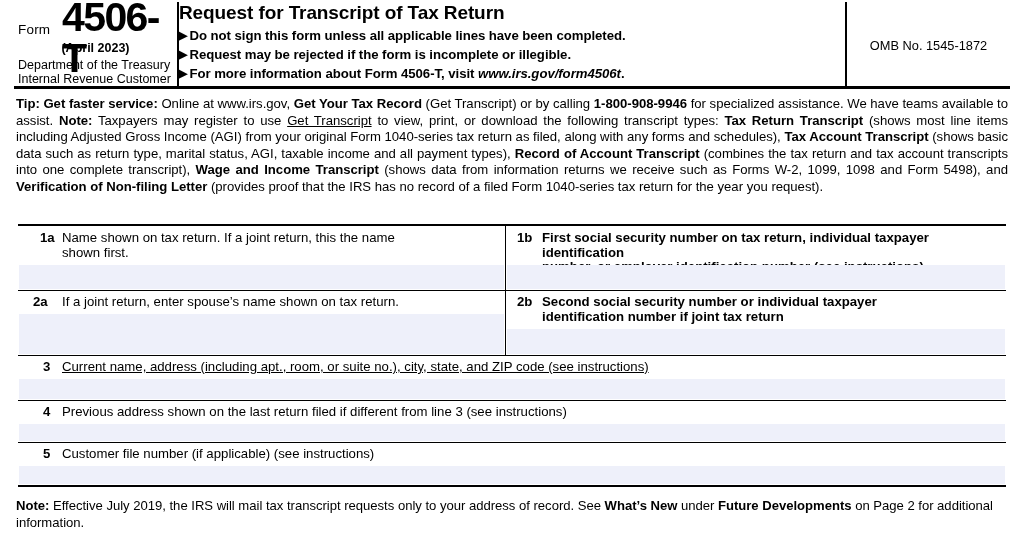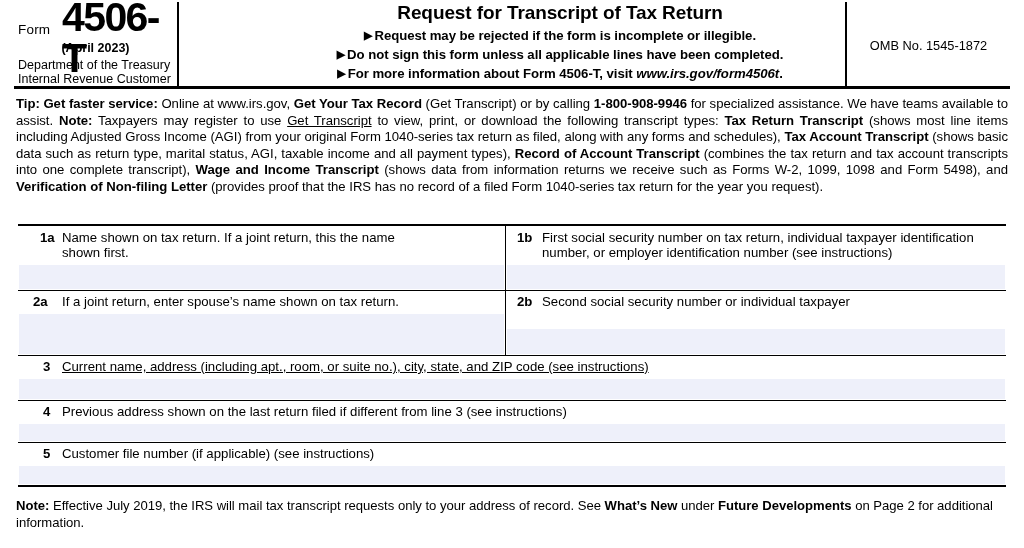--- a/index.html
+++ b/index.html
@@ -89,22 +89,20 @@
     line-height: 13.5px;
   }
 
   
   .hdr-center {
     position: absolute;
     left: 179px;
     top: 0;
     width: 666px;
     height: 86px;
-    text-align: center;
-    margin-left: 48px;
   }
   .hdr-title {
     margin-top: 2px;
     font-size: 19px;
     font-weight: bold;
     letter-spacing: -0.1px;
   }
   .hdr-bullet {
     font-size: 13.2px;
     font-weight: bold;
@@ -186,21 +184,21 @@
     line-height: 14.6px;
   }
   .lnum {
     position: absolute;
     font-weight: bold;
     font-size: 13.2px;
   }
   .ltext {
     display: block;
   }
-  .ltext.bold { font-weight: normal; }
+  .ltext.bold { font-weight: bold; }
   .fillbox {
     position: absolute;
     background: #eef0fa;
   }
 
   
   .note-block {
     position: absolute;
     left: 16px;
     top: 497px;
@@ -225,25 +223,25 @@
       <div class="form-dept">
         <span>Department of the Treasury</span><br>
         <span>Internal Revenue Customer</span>
       </div>
     </div>
 
     <div class="hdr-div hdr-div-1"></div>
 
     <div class="hdr-center">
       <div class="hdr-title">Request for Transcript of Tax Return</div>
+      <div class="hdr-bullet b1">
+        <span class="tri">▶</span><span>Do not sign this form unless all applicable lines have been completed.</span>
+      </div>
       <div class="hdr-bullet b2">
         <span class="tri">▶</span><span>Request may be rejected if the form is incomplete or illegible.</span>
-      </div>
-      <div class="hdr-bullet b1">
-        <span class="tri">▶</span><span>Do not sign this form unless all applicable lines have been completed.</span>
       </div>
       <div class="hdr-bullet b3">
         <span class="tri">▶</span><span>For more information about Form 4506-T, visit </span><span class="url-ital">www.irs.gov/form4506t</span><span>.</span>
       </div>
     </div>
 
     <div class="hdr-div hdr-div-2"></div>
 
     <div class="hdr-right">
       <div class="omb">OMB No. 1545-1872</div>
@@ -281,20 +279,21 @@
 
     <div class="cell cell-label" style="left:0px; top:71px; width:480px;">
       <span class="lnum" style="left:15px; top:0px;">2a</span>
       <span class="ltext" style="margin-left:44px;">If a joint return, enter spouse’s name shown on tax return.</span>
     </div>
     <div class="fillbox" style="left:1px; top:90px; width:485px; height:40px;"></div>
 
     <div class="cell cell-label" style="left:489px; top:71px; width:498px;">
       <span class="lnum" style="left:10px; top:0px;">2b</span>
       <span class="ltext bold" style="margin-left:35px;">Second social security number or individual taxpayer</span>
+      <span class="ltext bold" style="margin-left:35px;">identification number if joint tax return</span>
     </div>
     <div class="fillbox" style="left:489px; top:105px; width:498px; height:25px;"></div>
 
     <div class="cell cell-label" style="left:0px; top:136px; width:987px;">
       <span class="lnum" style="left:25px; top:0px;">3</span>
       <span class="ltext" style="margin-left:44px;text-decoration:underline;">Current name, address (including apt., room, or suite no.), city, state, and ZIP code (see instructions)</span>
     </div>
     <div class="fillbox" style="left:1px; top:155px; width:986px; height:20px;"></div>
 
     <div class="cell cell-label" style="left:0px; top:181px; width:987px;">

